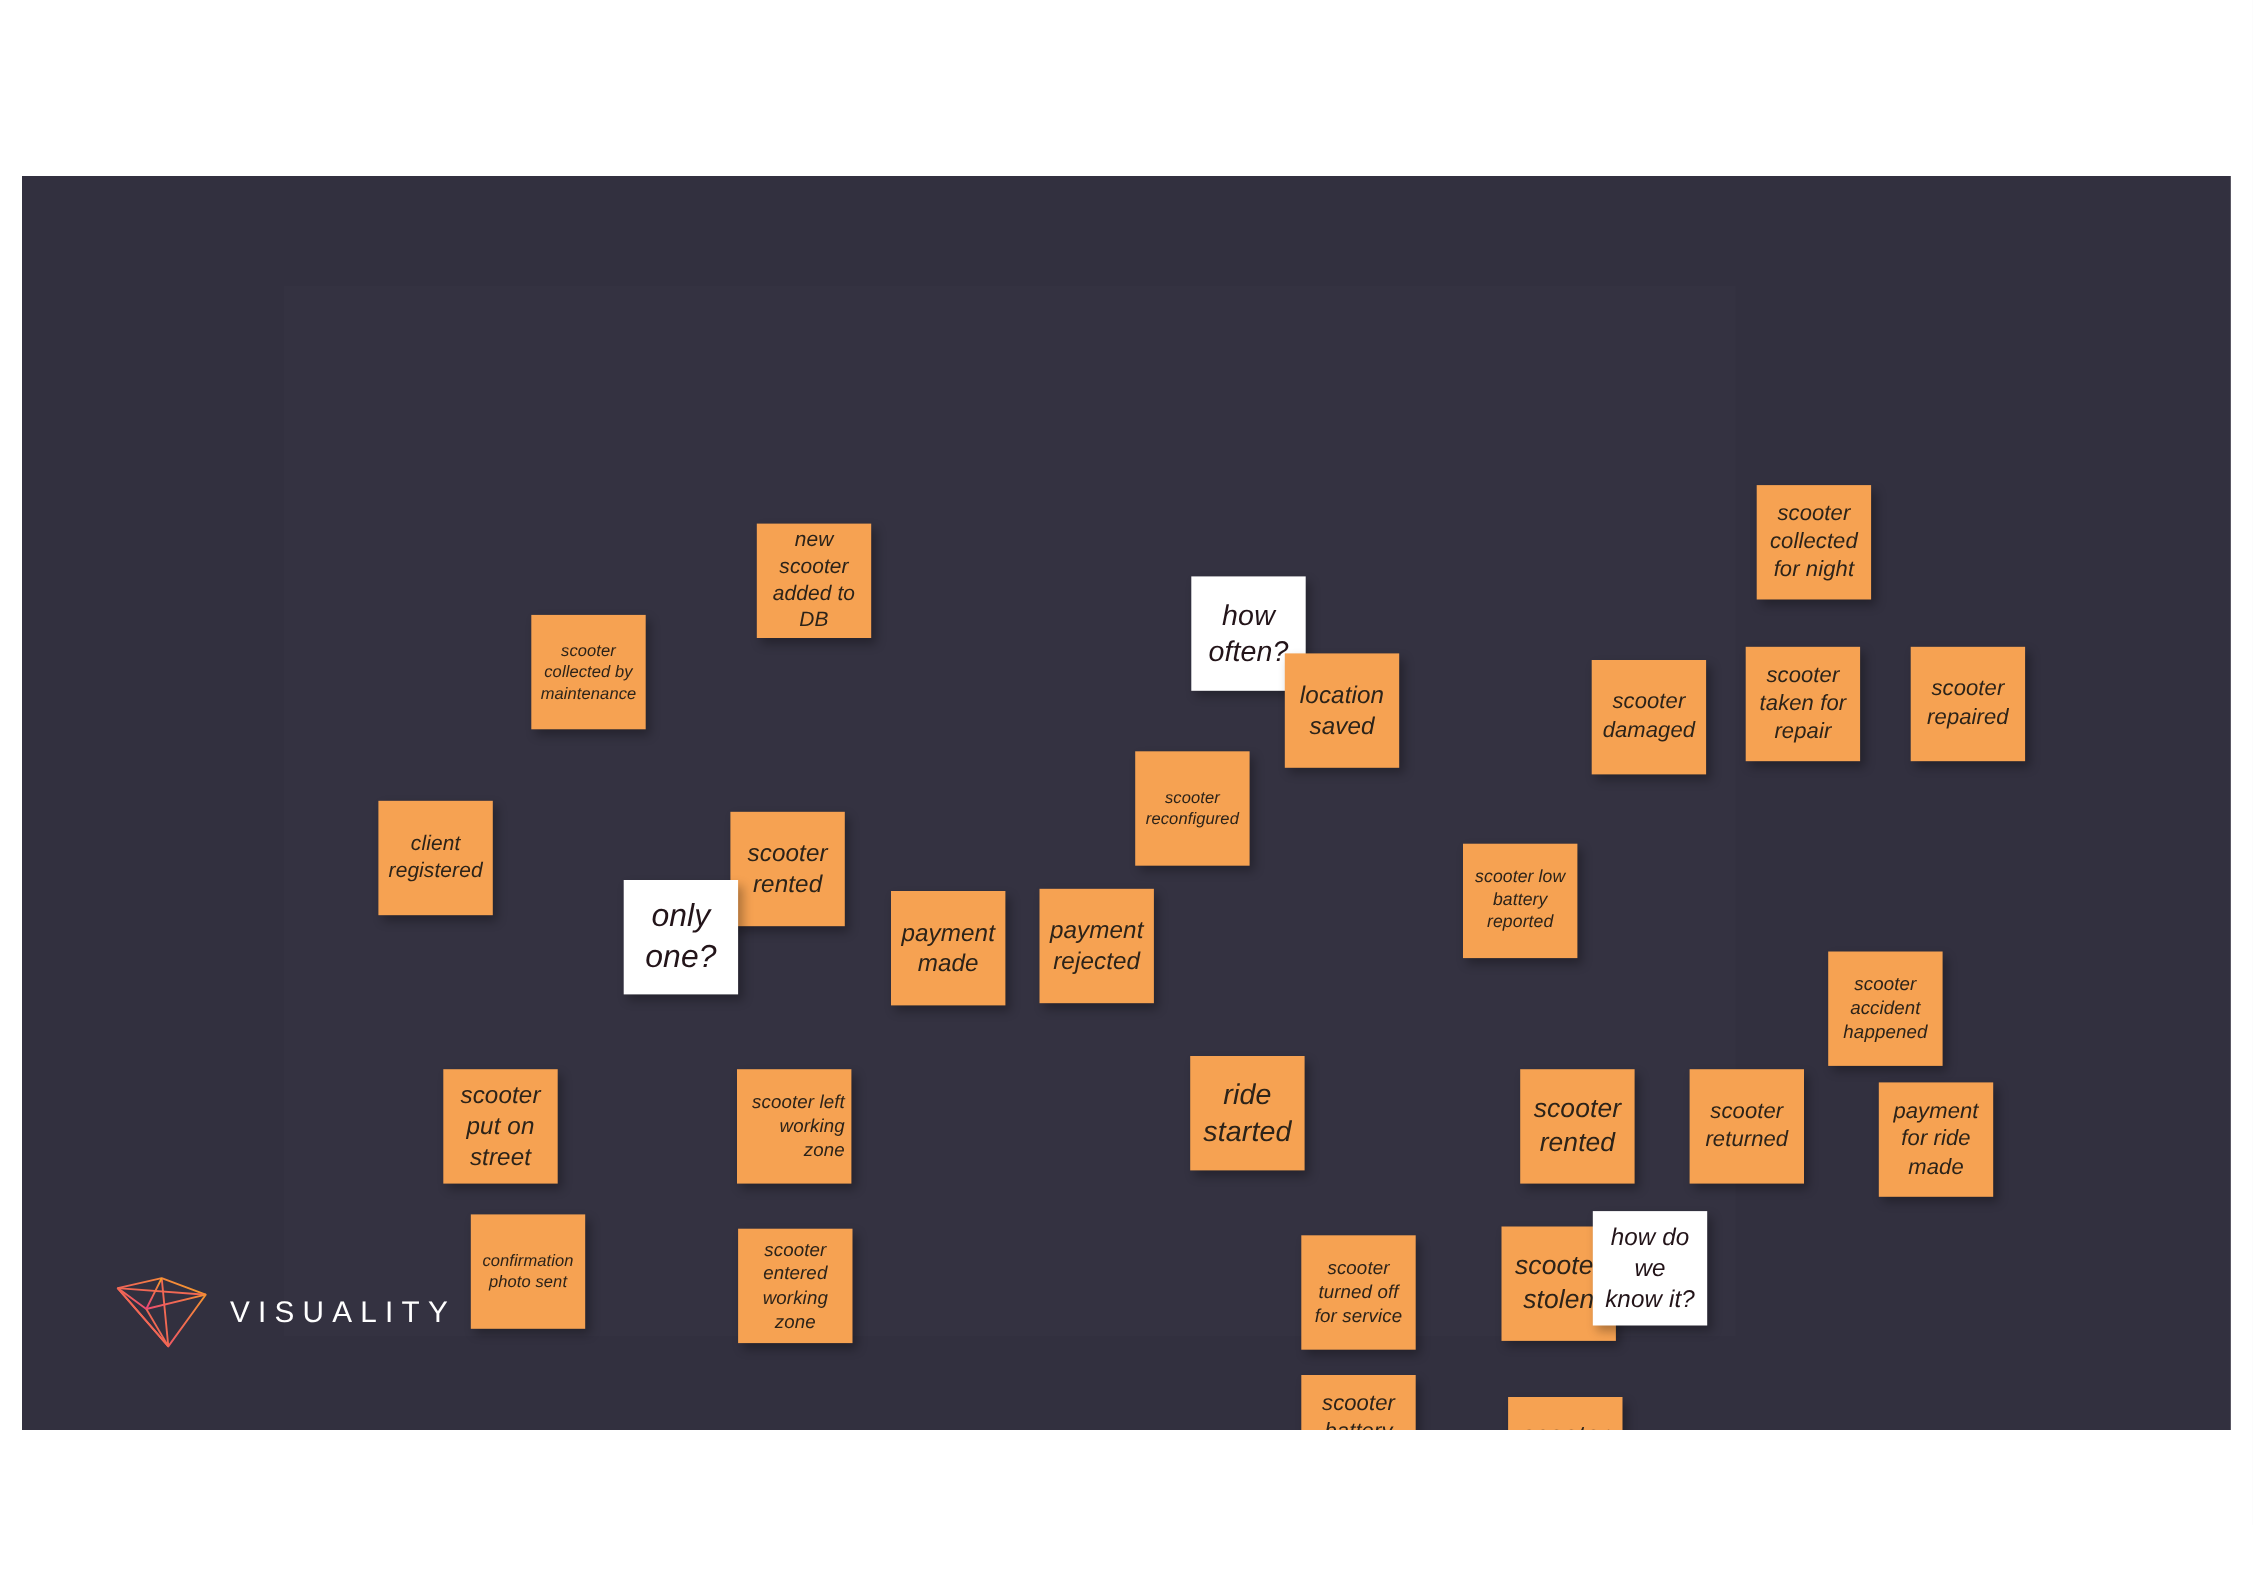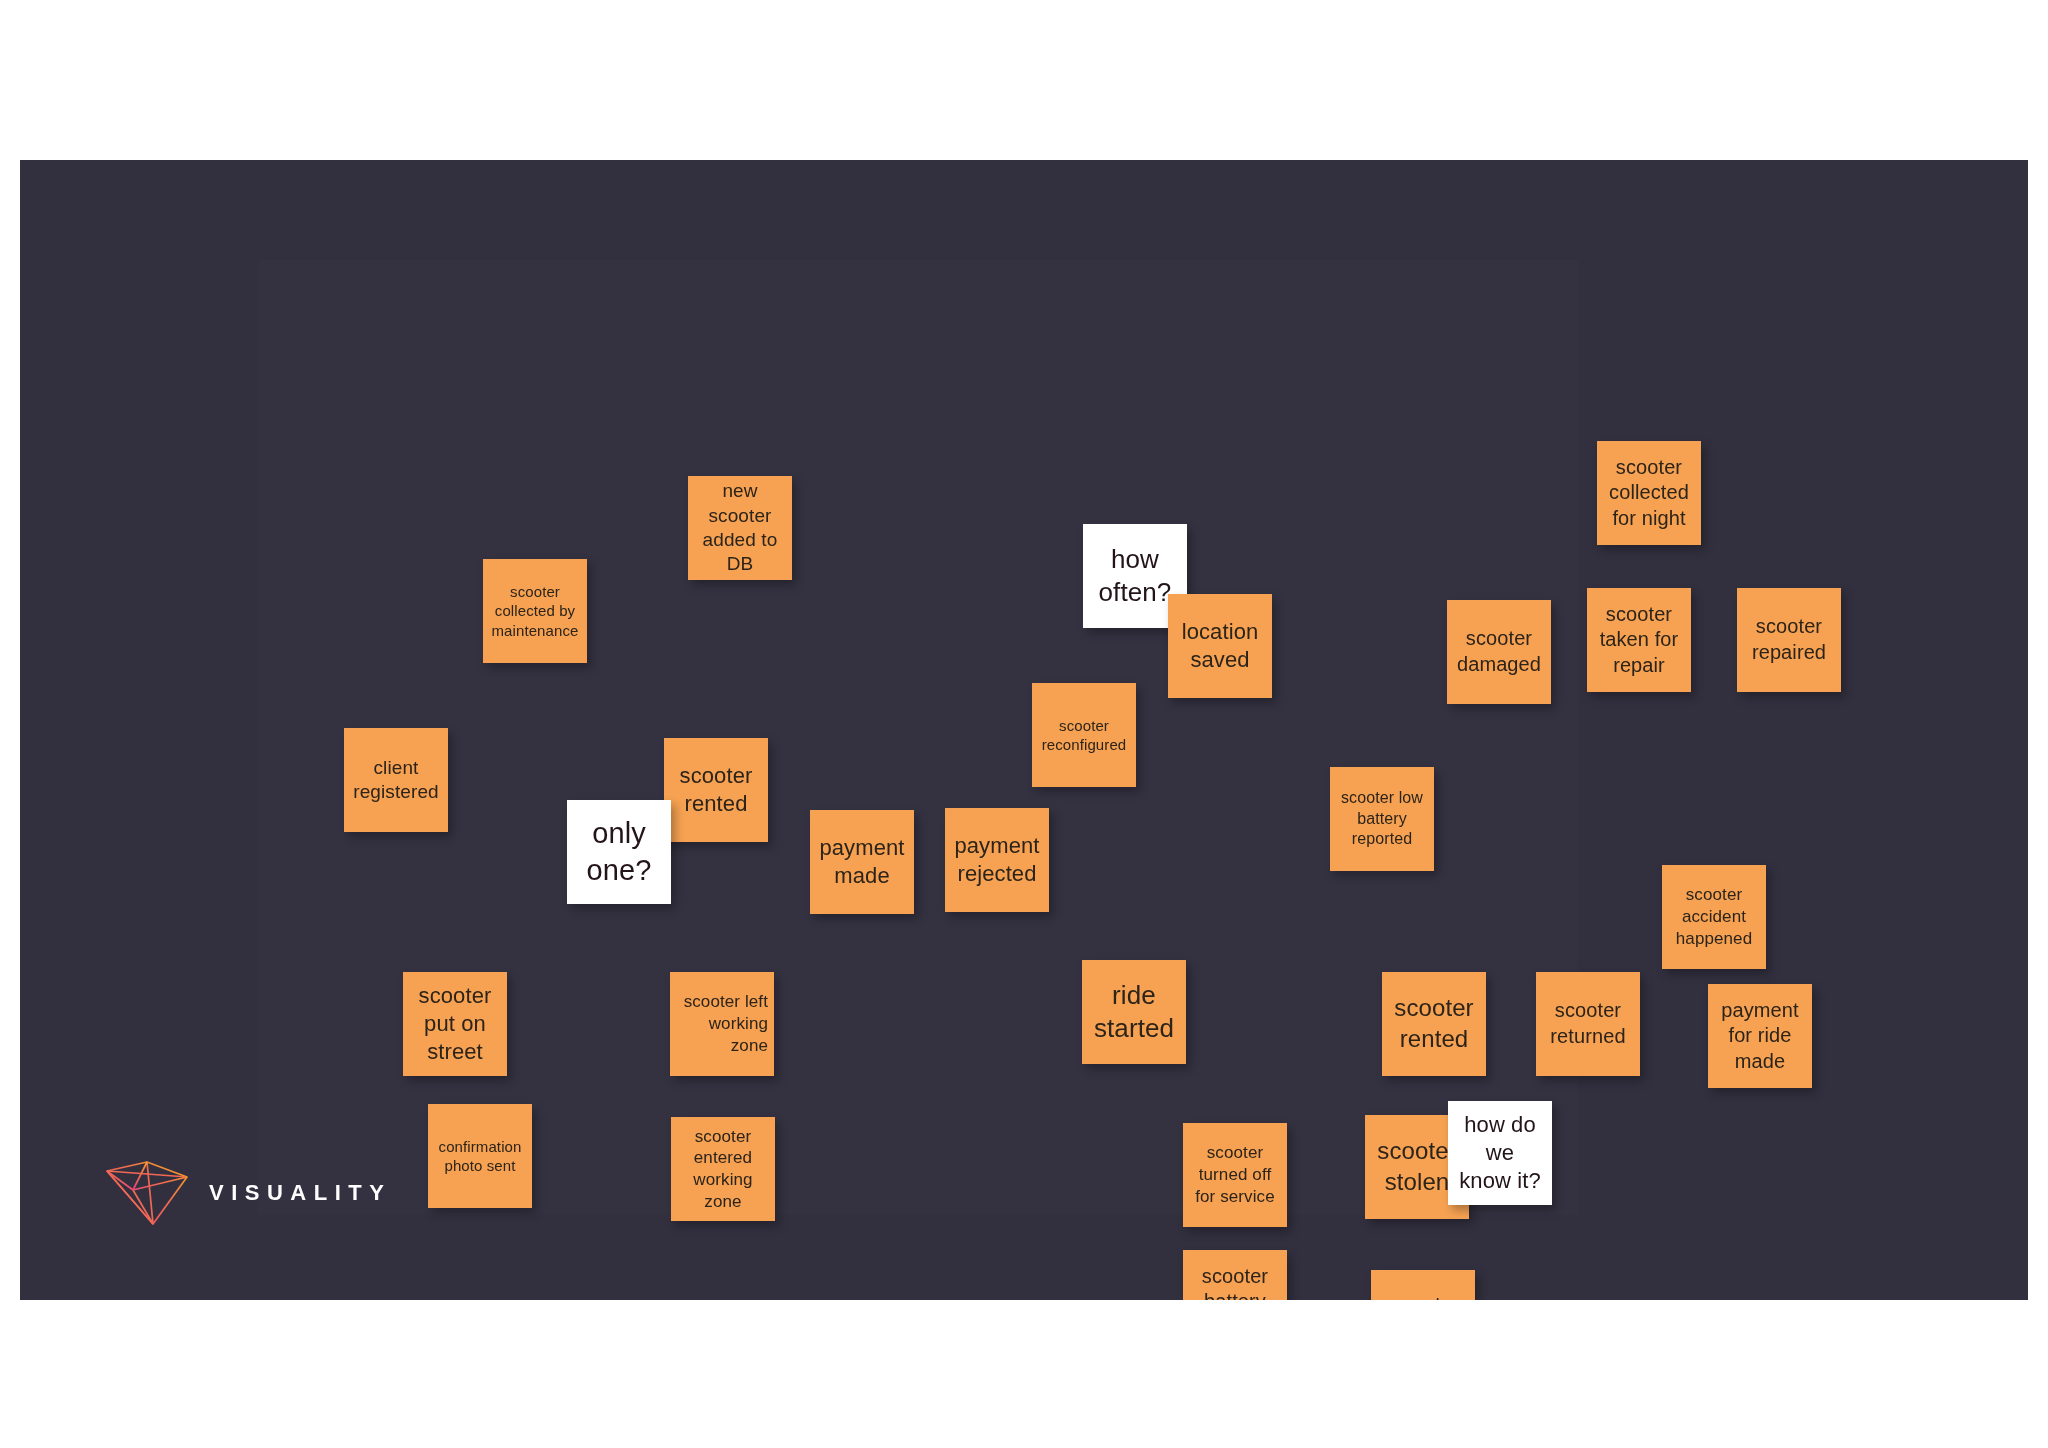--- a/index.html
+++ b/index.html
@@ -50,36 +50,36 @@
     box-shadow: 4px 5px 9px rgba(0,0,0,0.30);
     background: #f6a252;
     font-family: "Liberation Sans", sans-serif;
     letter-spacing: 0.1px;
     white-space: pre-line;
   }
   .note.pink {
     background: #ffffff;
     color: #231419;
   }
-  .note span { display: block; width: 100%; }
+  .note span { display: block; width: 100%; font-style: italic; }
 
   
   #logo {
     position: absolute;
     left: 85px;
     top: 1000px;
     display: flex;
     align-items: center;
     gap: 20px;
   }
   #logo-mark { width: 84px; height: 66px; display: block; }
   #logo-text {
     color: #ffffff;
-    font-size: 22px;
-    font-weight: bold;
+    font-size: 27px;
+    font-weight: normal;
     letter-spacing: 7.5px;
     font-family: "Liberation Sans", sans-serif;
   }
 </style>
 </head>
 <body>
 
 <div id="slide">
 
   <div id="canvas">

